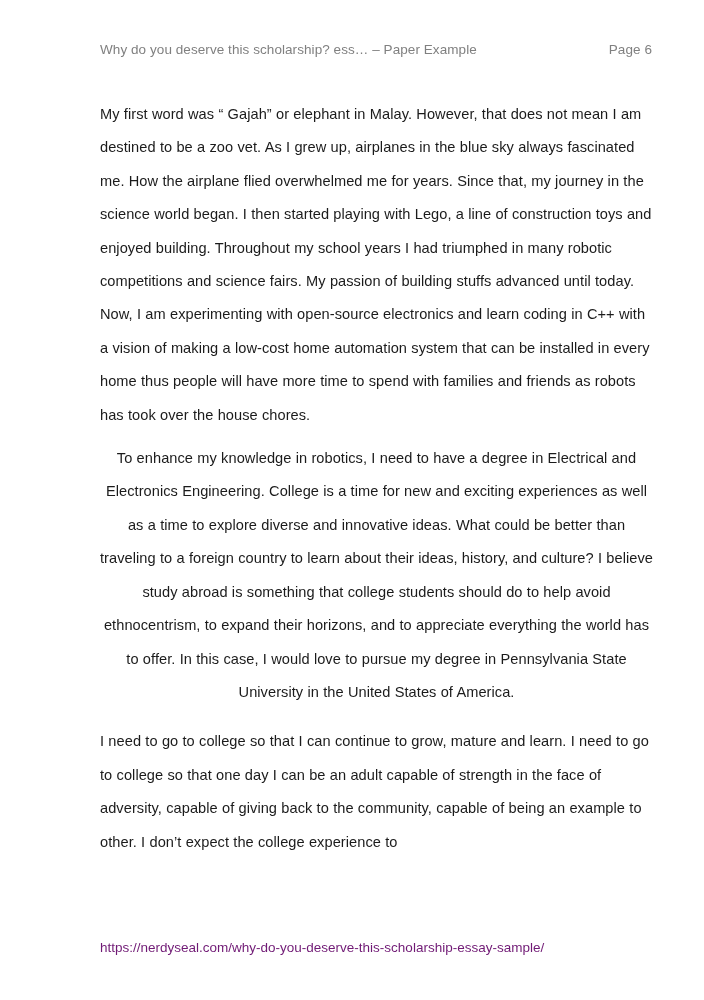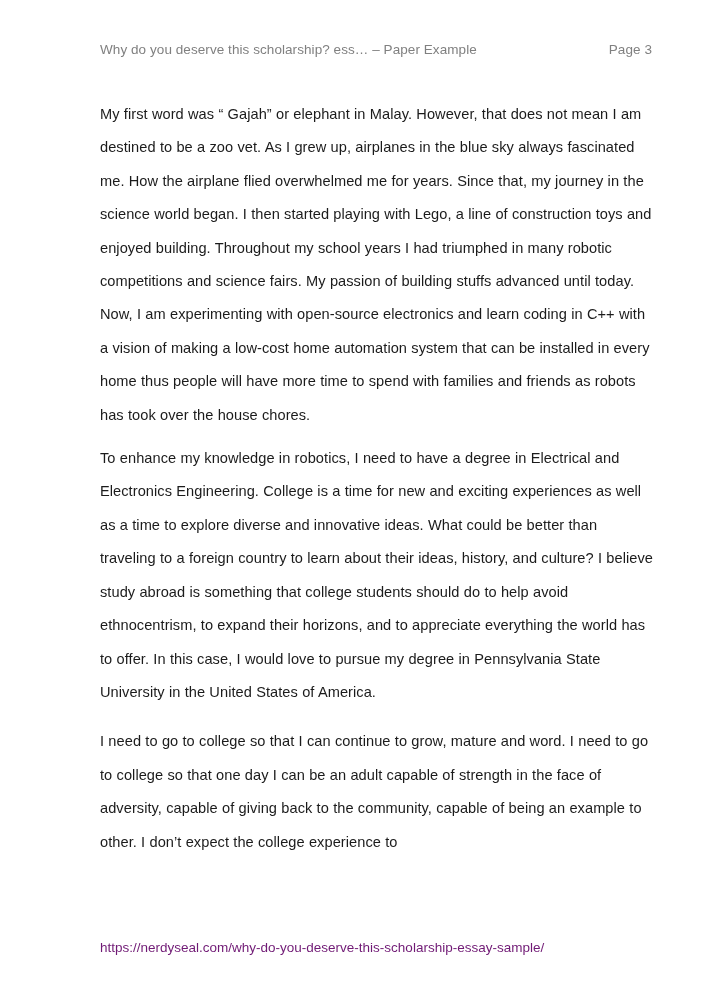--- a/index.html
+++ b/index.html
@@ -50,46 +50,46 @@
   .doc-body p {
     margin: 0;
     color: #1b1b1b;
     font-size: 14.6px;
     line-height: 33.4px;
     text-align: left;
     letter-spacing: 0.004em;
     word-spacing: 0.01em;
   }
   .doc-body p.para-1 { margin-bottom: 10px; }
-  .doc-body p.para-2 { margin-bottom: 16px; }
+  .doc-body p.para-2 { margin-bottom: 16px; text-align: center; }
   .doc-body p.para-3 { margin-bottom: 0; }
   .page-footer {
     position: absolute;
     top: 938px;
     left: 100px;
     width: 553px;
     color: #701a75;
     font-size: 13.5px;
     line-height: 20px;
     white-space: nowrap;
   }
 </style>
 </head>
 <body>
 
 <div class="page">
 
   <div class="page-header">
     <span class="header-title">Why do you deserve this scholarship? ess… – Paper Example</span>
-    <span class="header-page">Page 3</span>
+    <span class="header-page">Page 6</span>
   </div>
 
   <div class="doc-body">
     <p class="para-1">My first word was “ Gajah” or elephant in Malay. However, that does not mean I am destined to be a zoo vet. As I grew up, airplanes in the blue sky always fascinated me. How the airplane flied overwhelmed me for years. Since that, my journey in the science world began. I then started playing with Lego, a line of construction toys and enjoyed building. Throughout my school years I had triumphed in many robotic competitions and science fairs. My passion of building stuffs advanced until today. Now, I am experimenting with open-source electronics and learn coding in C++ with a vision of making a low-cost home automation system that can be installed in every home thus people will have more time to spend with families and friends as robots has took over the house chores.</p>
     <p class="para-2">To enhance my knowledge in robotics, I need to have a degree in Electrical and Electronics Engineering. College is a time for new and exciting experiences as well as a time to explore diverse and innovative ideas. What could be better than traveling to a foreign country to learn about their ideas, history, and culture? I believe study abroad is something that college students should do to help avoid ethnocentrism, to expand their horizons, and to appreciate everything the world has to offer. In this case, I would love to pursue my degree in Pennsylvania State University in the United States of America.</p>
-    <p class="para-3">I need to go to college so that I can continue to grow, mature and word. I need to go to college so that one day I can be an adult capable of strength in the face of adversity, capable of giving back to the community, capable of being an example to other. I don’t expect the college experience to</p>
+    <p class="para-3">I need to go to college so that I can continue to grow, mature and learn. I need to go to college so that one day I can be an adult capable of strength in the face of adversity, capable of giving back to the community, capable of being an example to other. I don’t expect the college experience to</p>
   </div>
 
   <div class="page-footer">
     <span>https://nerdyseal.com/why-do-you-deserve-this-scholarship-essay-sample/</span>
   </div>
 
 </div>
 
 </body></html>

